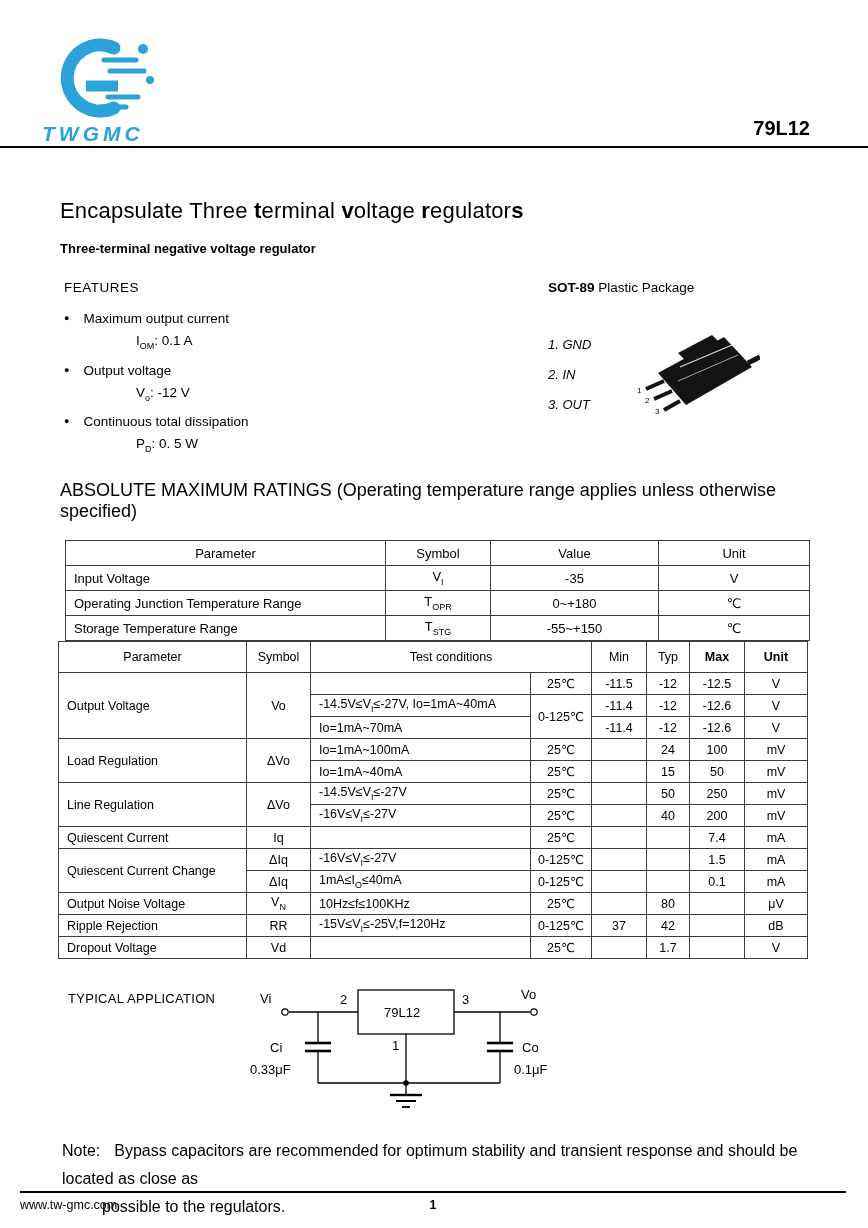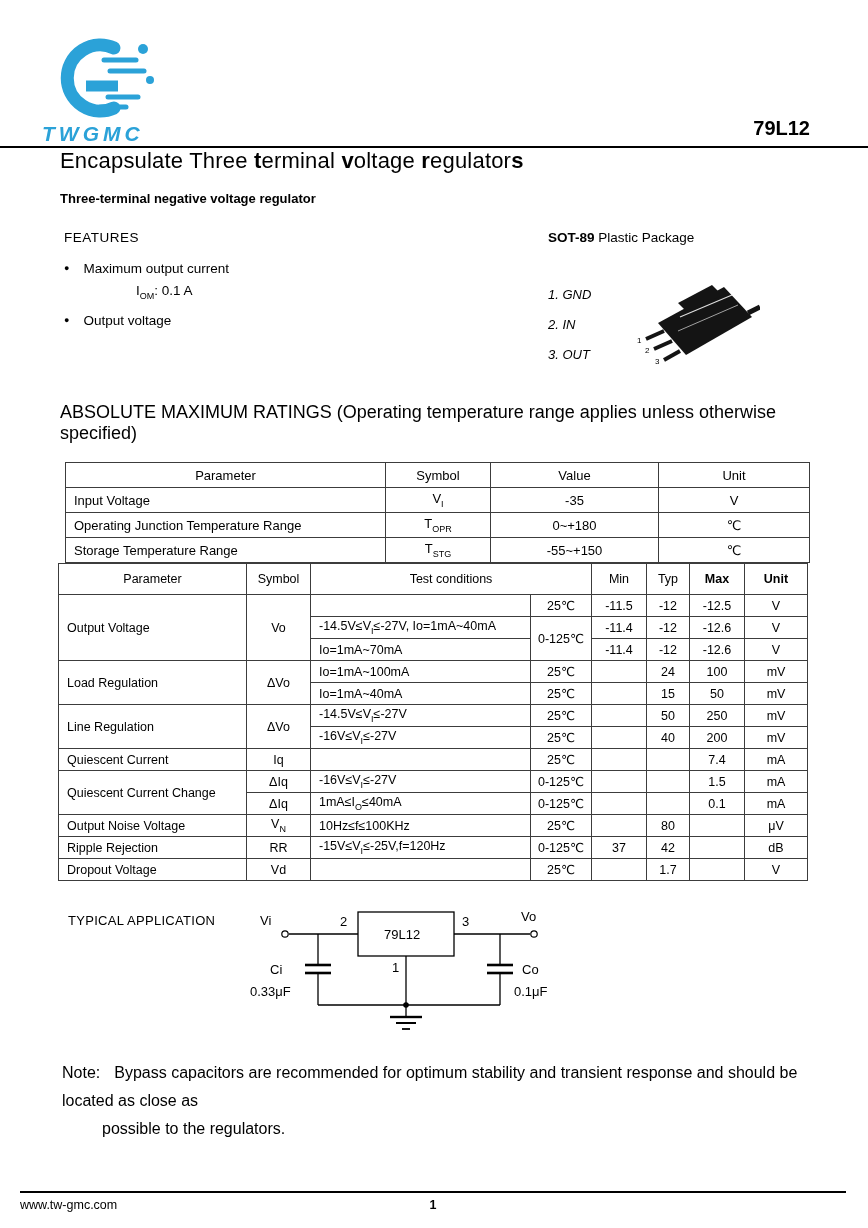--- a/index.html
+++ b/index.html
@@ -12,21 +12,21 @@
   
   .page-header { position: relative; height: 148px; border-bottom: 2px solid #000; }
   .logo-wrap { position: absolute; left: 40px; top: 36px; }
   .brand-text {
     color: var(--brand); font-weight: bold; font-style: italic;
     font-size: 21px; letter-spacing: 4px; margin-top: -4px; margin-left: 2px;
   }
   .part-number { position: absolute; right: 58px; bottom: 6px; font-size: 20px; font-weight: bold; }
   
   .main { padding: 0 58px 0 60px; }
-  h1.doc-title { font-size: 22px; font-weight: normal; letter-spacing: 0.2px; }
+  h1.doc-title { font-size: 22px; font-weight: normal; margin-top: 50px; letter-spacing: 0.2px; }
   h1.doc-title b { font-weight: bold; }
   .subtitle { font-size: 13px; font-weight: bold; margin-top: 17px; }
   
   .features-row { display: flex; margin-top: 24px; min-height: 158px; }
   .features { flex: 1; padding-left: 4px; }
   .features-heading { font-size: 13.5px; letter-spacing: 0.5px; }
   .feat-list { list-style: none; margin-top: 16px; }
   .feat-list li { margin-bottom: 12px; font-size: 13.5px; }
   .feat-text::before { content: "●"; font-size: 9px; vertical-align: 2px; margin-right: 14px; }
   .feat-sub { margin-left: 72px; margin-top: 7px; }
@@ -93,20 +93,25 @@
   <div class="features-row">
     <div class="features">
       <div class="features-heading">FEATURES</div>
       <ul class="feat-list">
         <li>
           <div class="feat-text">Maximum output current</div>
           <div class="feat-sub"><span>I</span><sub>OM</sub><span>:  0.1 A</span></div>
         </li>
         <li>
           <div class="feat-text">Output voltage</div>
+          <div class="feat-sub"><span>V</span><sub>o</sub><span>:  -12 V</span></div>
+        </li>
+        <li>
+          <div class="feat-text">Continuous total dissipation</div>
+          <div class="feat-sub"><span>P</span><sub>D</sub><span>:  0. 5 W</span></div>
         </li>
       </ul>
     </div>
     <div class="pkg">
       <div class="pkg-title"><b>SOT-89</b><span> Plastic Package</span></div>
       <div class="pkg-body">
         <div class="pins">
           <div class="pin">1. GND</div>
           <div class="pin">2. IN</div>
           <div class="pin">3. OUT</div>

